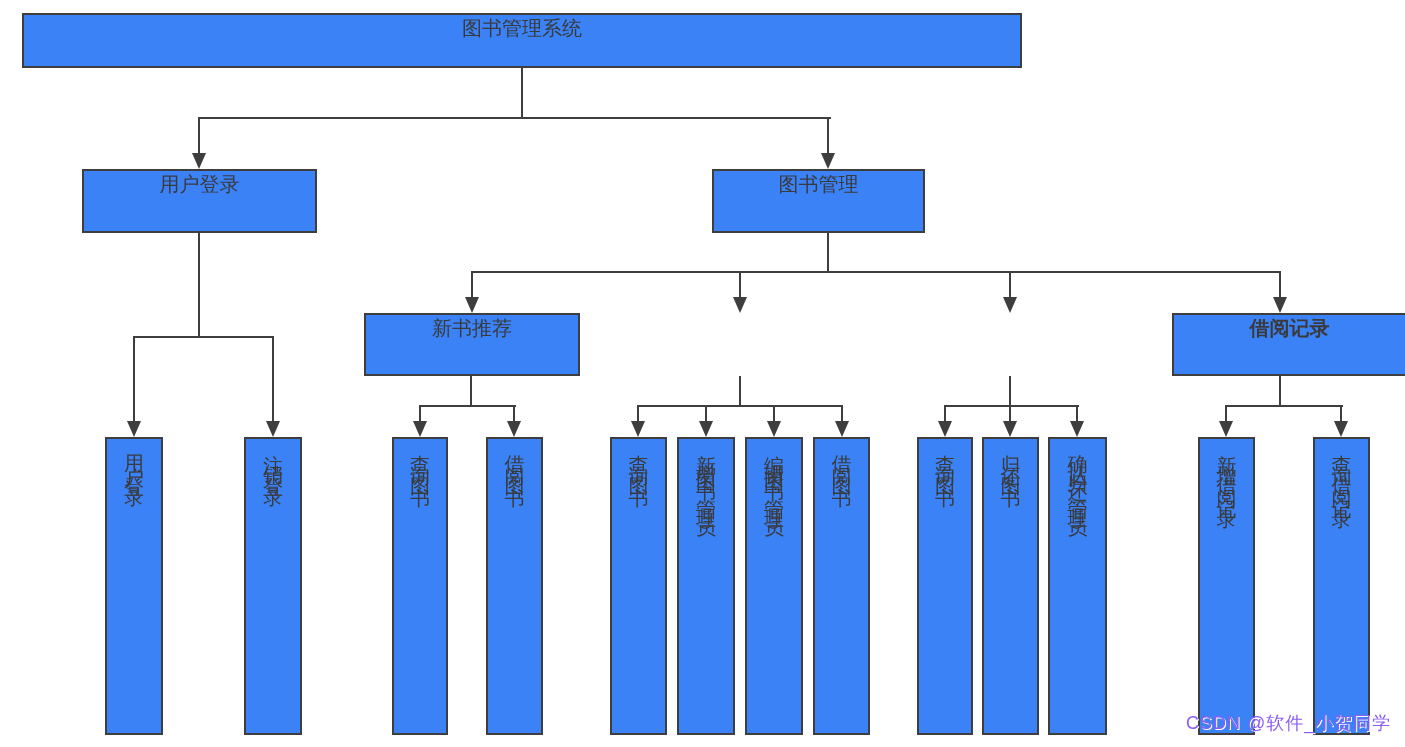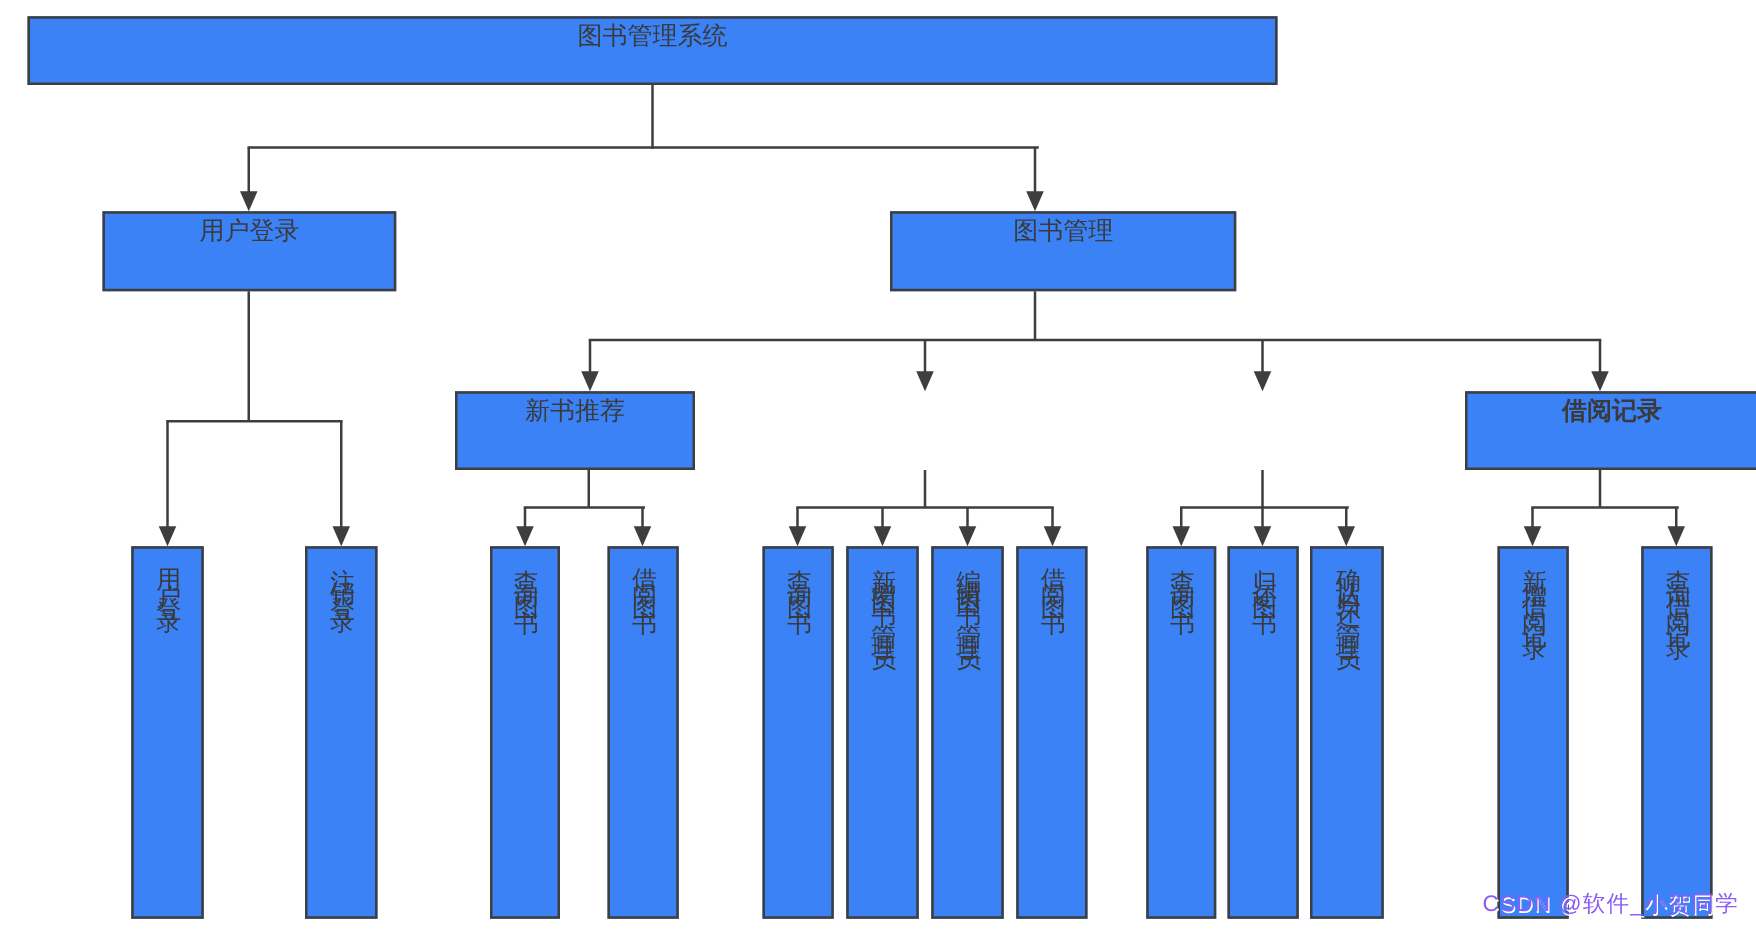--- a/index.html
+++ b/index.html
@@ -70,21 +70,21 @@
   <div class="line" style="left:521px; top:68px; width:2px; height:51px;"></div>
   <div class="line" style="left:198px; top:117px; width:633px; height:2px;"></div>
   <div class="line" style="left:198px; top:118px; width:2px; height:38px;"></div>
   <div class="head" style="left:192px; top:153px;"></div>
   <div class="line" style="left:827px; top:118px; width:2px; height:38px;"></div>
   <div class="head" style="left:821px; top:153px;"></div>
 
   <div class="box" style="left:82px; top:169px; width:235px; height:64px;">
     <span>用户登录</span>
   </div>
-  <div class="box" style="left:712px; top:169px; width:277px; height:64px;">
+  <div class="box" style="left:712px; top:169px; width:213px; height:64px;">
     <span>图书管理</span>
   </div>
 
   <div class="line" style="left:198px; top:233px; width:2px; height:104px;"></div>
   <div class="line" style="left:133px; top:336px; width:141px; height:2px;"></div>
   <div class="line" style="left:133px; top:337px; width:2px; height:86px;"></div>
   <div class="head" style="left:127px; top:421px;"></div>
   <div class="line" style="left:272px; top:337px; width:2px; height:86px;"></div>
   <div class="head" style="left:266px; top:421px;"></div>
 
@@ -92,21 +92,21 @@
   <div class="line" style="left:471px; top:271px; width:810px; height:2px;"></div>
   <div class="line" style="left:471px; top:272px; width:2px; height:27px;"></div>
   <div class="head" style="left:465px; top:297px;"></div>
   <div class="line" style="left:739px; top:272px; width:2px; height:27px;"></div>
   <div class="head" style="left:733px; top:297px;"></div>
   <div class="line" style="left:1009px; top:272px; width:2px; height:27px;"></div>
   <div class="head" style="left:1003px; top:297px;"></div>
   <div class="line" style="left:1279px; top:272px; width:2px; height:27px;"></div>
   <div class="head" style="left:1273px; top:297px;"></div>
 
-  <div class="box" style="left:364px; top:313px; width:192px; height:63px;">
+  <div class="box" style="left:364px; top:313px; width:216px; height:63px;">
     <span>新书推荐</span>
   </div>
   <div class="box" style="left:1172px; top:313px; width:235px; height:63px;font-weight:bold;">
     <span>借阅记录</span>
   </div>
 
   <div class="line" style="left:470px; top:376px; width:2px; height:30px;"></div>
   <div class="line" style="left:419px; top:405px; width:97px; height:2px;"></div>
   <div class="line" style="left:419px; top:406px; width:2px; height:17px;"></div>
   <div class="head" style="left:413px; top:421px;"></div>

